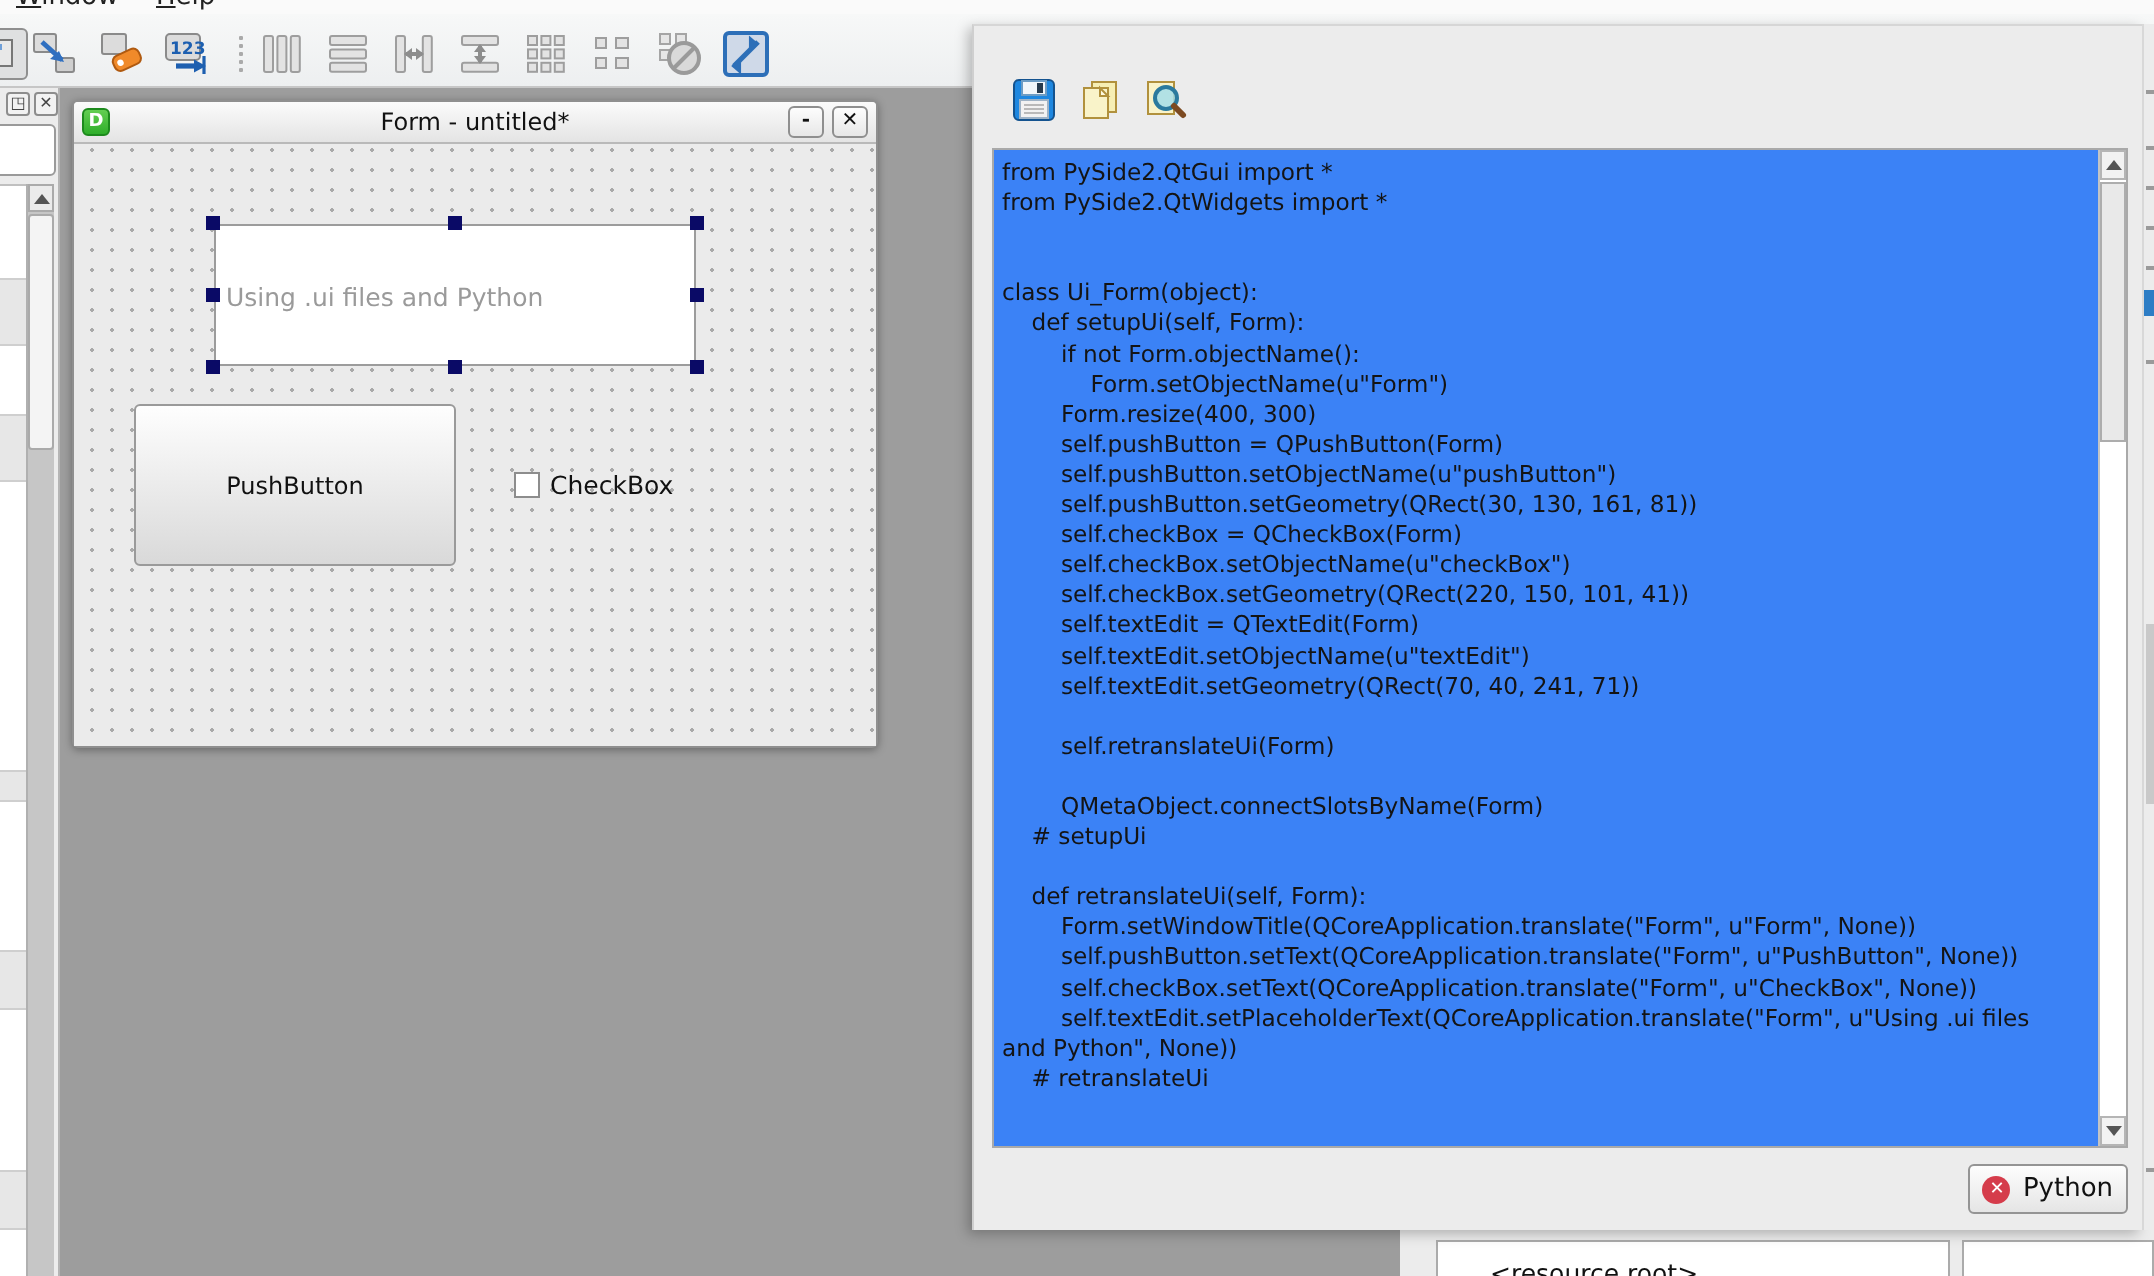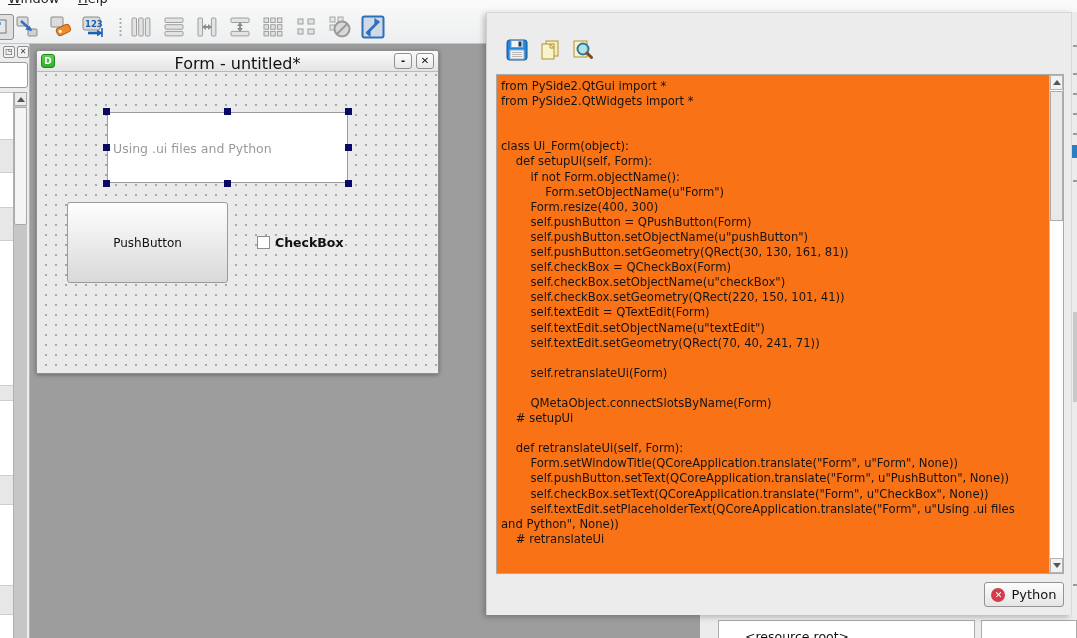--- a/index.html
+++ b/index.html
@@ -30,43 +30,43 @@
   #left-thumb { position:absolute; left:0; top:15px; width:13px; height:118px; background:#f4f4f4; border:1px solid #aaa; border-radius:2px; }
   .tri-up { width:0; height:0; border-left:4px solid transparent; border-right:4px solid transparent; border-bottom:5px solid #555; margin:4px auto; }
   .tri-down { width:0; height:0; border-left:4px solid transparent; border-right:4px solid transparent; border-top:5px solid #555; margin:4px auto; }
 
   
   #mdi { left:30px; top:44px; width:680px; height:594px; background:#9d9d9d; }
 
   
   #form-window { left:6px; top:6px; width:403px; height:324px; background:#ebebeb; border:1px solid #8f8f8f; border-radius:3px; box-shadow:0 1px 4px rgba(0,0,0,.35); }
   #form-titlebar { position:absolute; left:0; top:0; width:100%; height:21px; background:linear-gradient(#fbfbfb,#e4e4e4); border-bottom:1px solid #b9b9b9; border-radius:2px 2px 0 0; }
-  #form-title { position:absolute; left:0; right:0; top:3px; text-align:center; font-size:16px; color:#111; }
+  #form-title { position:absolute; left:0; right:0; top:3px; text-align:center; font-size:12px; color:#111; }
   #form-icon { position:absolute; left:4px; top:3px; width:14px; height:14px; background:linear-gradient(#63ce52,#2fae2a); border:1px solid #1d8a1d; border-radius:3px; color:#fff; font-size:9px; font-weight:bold; text-align:center; line-height:12px; }
   .title-btn { position:absolute; top:2px; width:18px; height:16px; border:1px solid #8f8f8f; border-radius:3px; background:linear-gradient(#fdfdfd,#e7e7e7); text-align:center; font-size:10px; line-height:14px; font-weight:bold; color:#111; }
   #form-client { position:absolute; left:0; top:21px; width:401px; height:301px; background-color:#ebebeb;
       background-image:radial-gradient(circle,#a9a9a9 0.9px,transparent 1px); background-size:10px 10px; background-position:4px 8px; }
 
   #textedit { position:absolute; left:70px; top:40px; width:241px; height:71px; background:#fff; border:1px solid #9c9c9c; }
   #textedit-placeholder { position:absolute; left:5px; top:3px; color:#9a9a9a; font-size:12.5px;margin-top:25px; }
   .handle { position:absolute; width:7px; height:7px; background:#0a0a66; }
   #pushbutton { position:absolute; left:30px; top:130px; width:161px; height:81px; background:linear-gradient(#fefefe,#d9d9d9); border:1px solid #9a9a9a; border-radius:3px; display:flex; align-items:center; justify-content:center; font-size:12px; color:#111; }
   #checkbox { position:absolute; left:220px; top:150px; width:101px; height:41px; display:flex; align-items:center; }
   #checkbox-box { width:13px; height:13px; background:#fff; border:1px solid #8d8d8d; margin-right:5px; }
-  #checkbox-label { font-size:12.5px; color:#111;font-weight:bold; }
+  #checkbox-label { font-size:12.5px; color:#111; }
 
   
   #resource-bar { left:700px; top:615px; width:377px; height:23px; background:#ececec; }
   .res-box { position:absolute; top:5px; height:30px; background:#fff; border:1px solid #ababab; }
   #res-label { position:absolute; left:26px; top:8px; font-size:12.5px; color:#111; }
 
   
   #dialog { left:486px; top:12px; width:585px; height:603px; background:#ececec; border-left:1px solid #cfcfcf; border-top:1px solid #d6d6d6; box-shadow:-2px 2px 6px rgba(0,0,0,.25); }
   .dlg-tool { position:absolute; top:26px; width:24px; height:24px; }
-  #code-box { position:absolute; left:9px; top:61px; width:568px; height:500px; background:#f97316; border:1px solid #a9a9a9; overflow:hidden; }
+  #code-box { position:absolute; left:9px; top:61px; width:568px; height:500px; background:#3b82f6; border:1px solid #a9a9a9; overflow:hidden; }
   #code-text { position:absolute; left:4px; top:4px; width:545px; white-space:pre-wrap; font-family:"DejaVu Sans","Liberation Sans",sans-serif; font-size:11.6px; line-height:15.1px; color:#141414; }
   #code-scroll { position:absolute; right:0; top:0; width:14px; height:498px; background:#fff; border-left:1px solid #c4c4c4; }
   .code-sbtn { position:absolute; left:0; width:13px; height:15px; background:#f2f2f2; border:1px solid #b5b5b5; }
   #code-thumb { position:absolute; left:0; top:16px; width:13px; height:130px; background:#e9e9e9; border:1px solid #adadad; }
   #close-btn { position:absolute; left:497px; top:569px; width:80px; height:25px; border:1px solid #949494; border-radius:3px; background:linear-gradient(#fdfdfd,#e5e5e5); display:flex; align-items:center; justify-content:center; gap:6px; font-size:13px; color:#111; }
   #close-icon { width:14px; height:14px; border-radius:50%; background:#d53c4b; color:#fff; font-size:9px; font-weight:bold; text-align:center; line-height:14px; }
 
   
   #right-sliver { left:1071px; top:12px; width:6px; height:603px; background:#ececec; border-left:1px solid #d8d8d8; }
   .sliver-dash { position:absolute; left:1px; width:5px; height:2px; background:#9a9a9a; }

